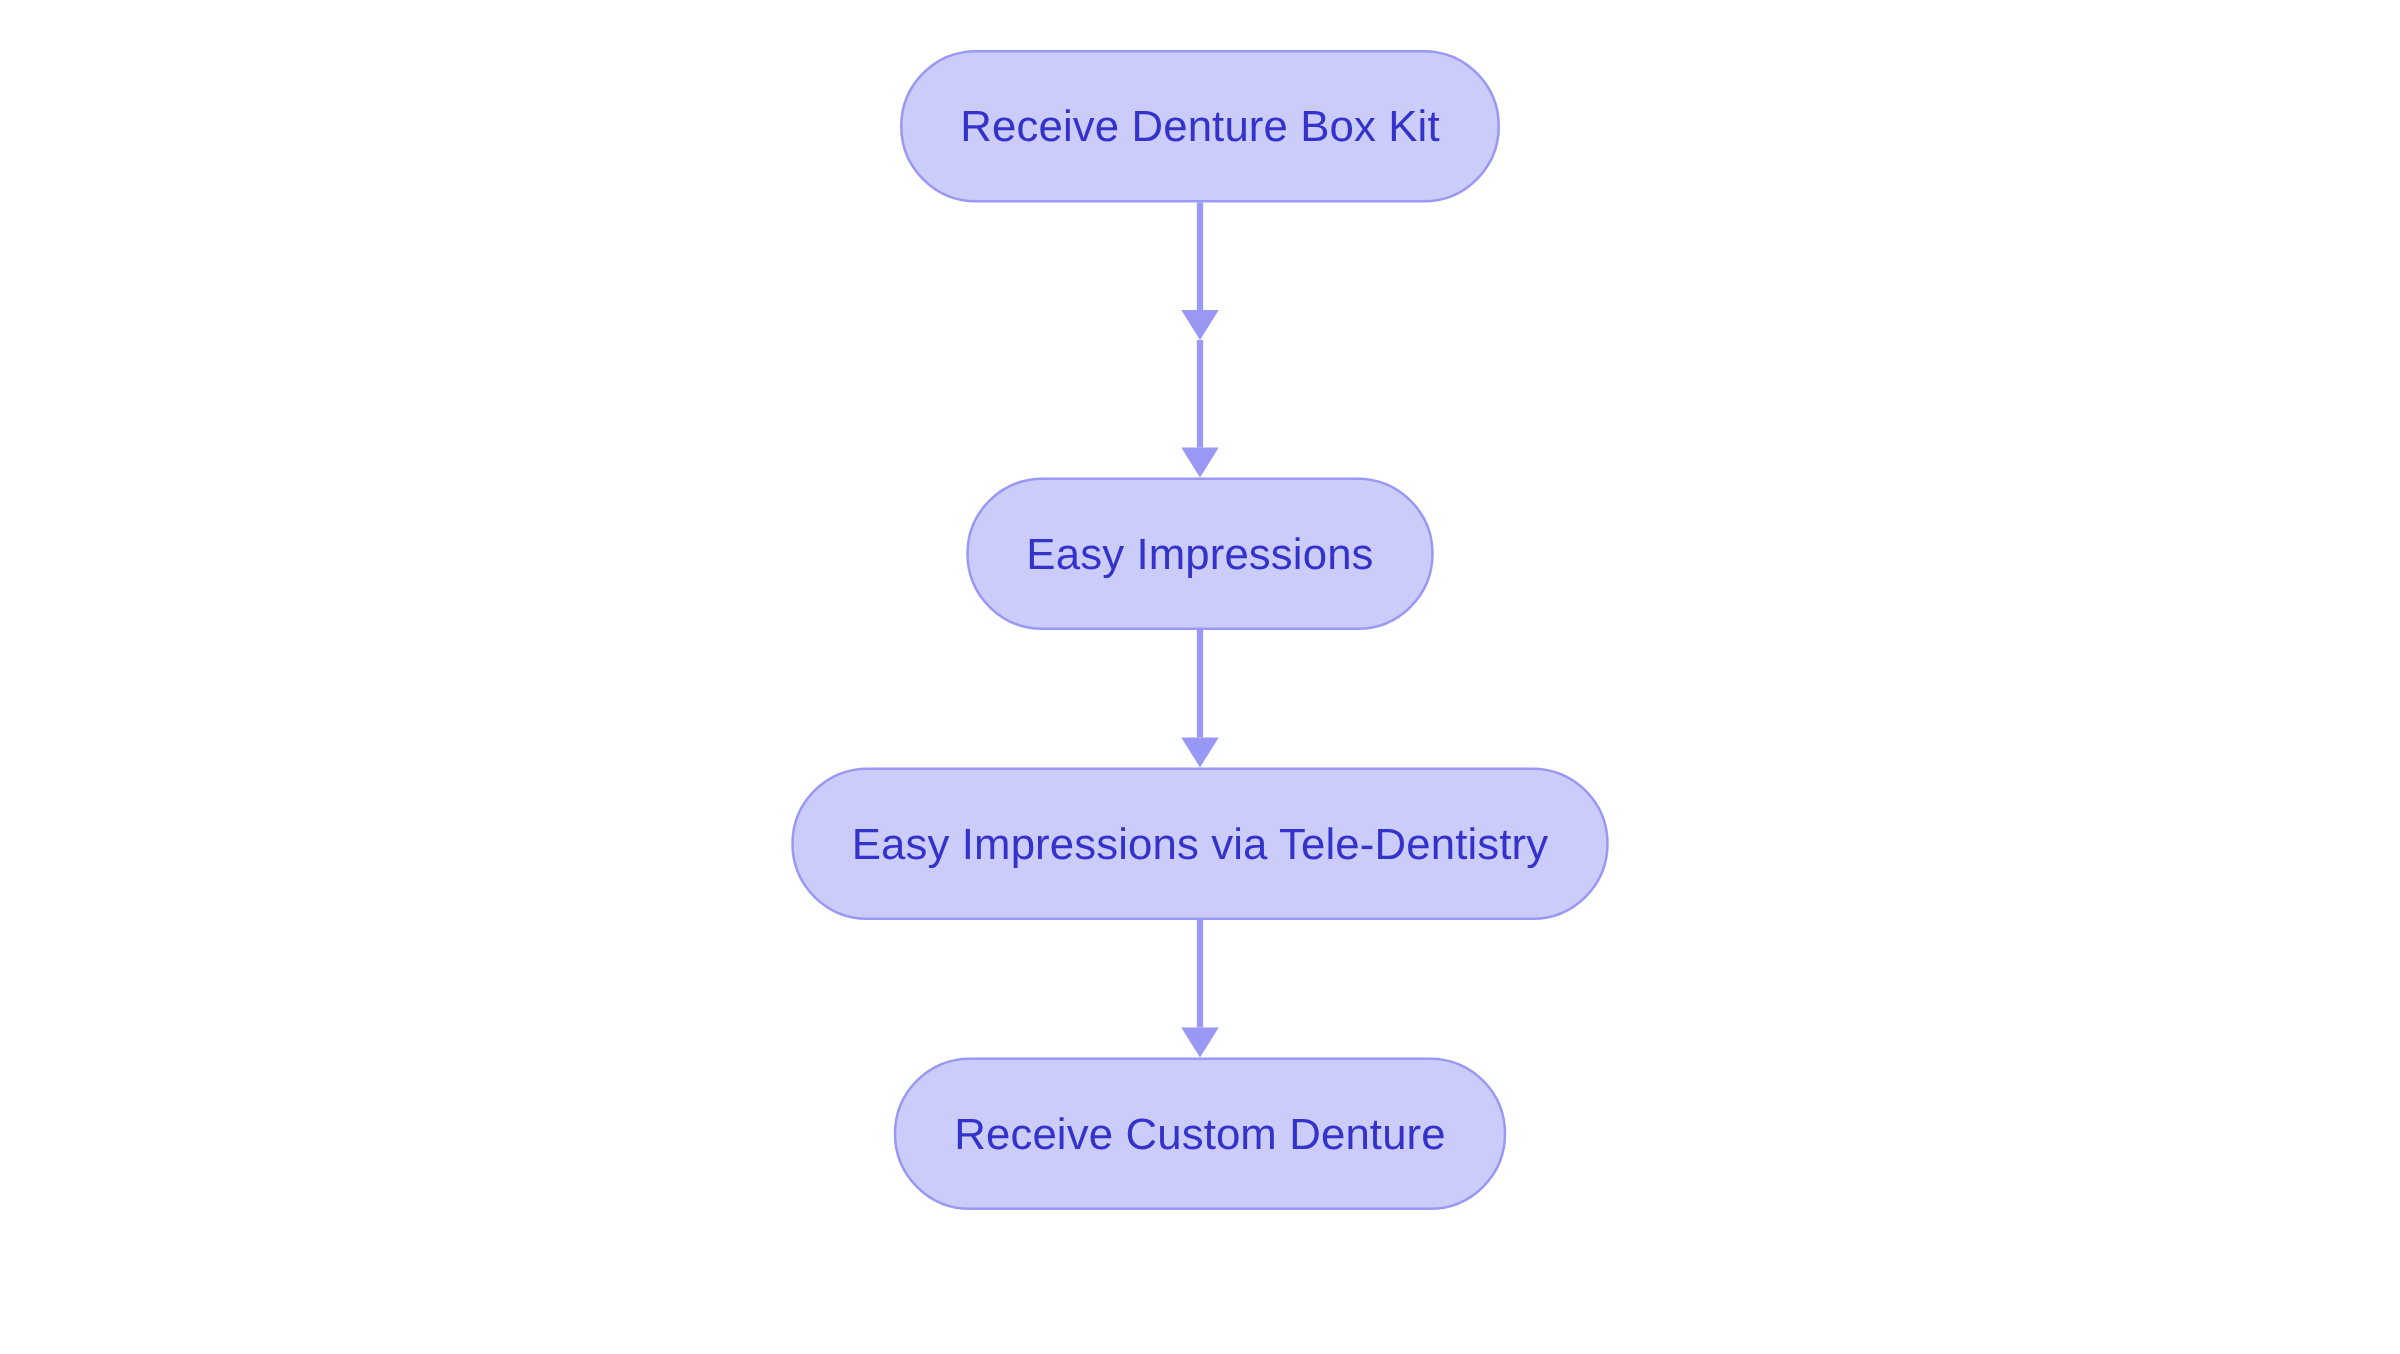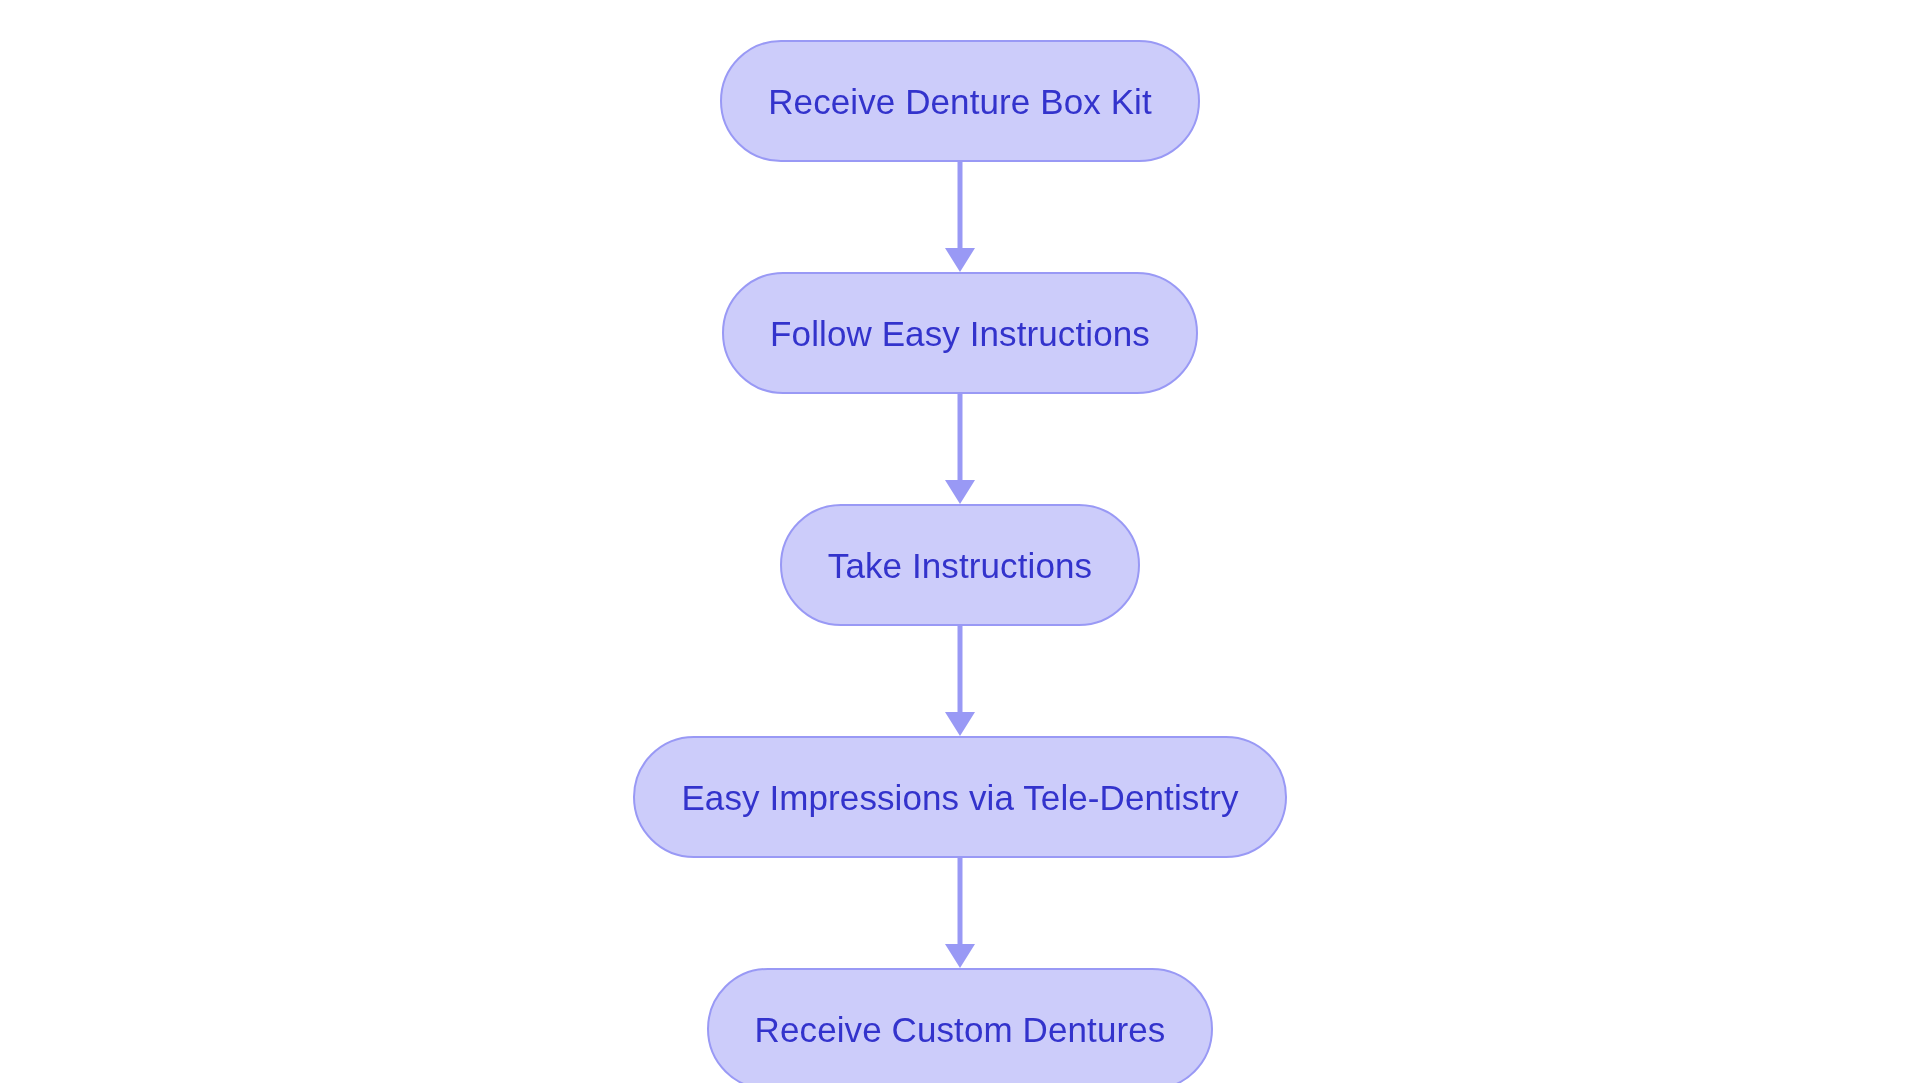--- a/index.html
+++ b/index.html
@@ -96,45 +96,42 @@
 
     <div class="flow-node">
       <span class="flow-node-label">Receive Denture Box Kit</span>
     </div>
 
     <div class="flow-connector">
       <div class="connector-line"></div>
       <div class="connector-arrowhead"></div>
     </div>
 
-    <div class="flow-node">
-      <span class="flow-node-label">Follow Easy Instructions</span>
-    </div>
 
     <div class="flow-connector">
       <div class="connector-line"></div>
       <div class="connector-arrowhead"></div>
     </div>
 
     <div class="flow-node">
-      <span class="flow-node-label">Take Instructions</span>
+      <span class="flow-node-label">Easy Impressions</span>
     </div>
 
     <div class="flow-connector">
       <div class="connector-line"></div>
       <div class="connector-arrowhead"></div>
     </div>
 
     <div class="flow-node">
       <span class="flow-node-label">Easy Impressions via Tele-Dentistry</span>
     </div>
 
     <div class="flow-connector">
       <div class="connector-line"></div>
       <div class="connector-arrowhead"></div>
     </div>
 
     <div class="flow-node">
-      <span class="flow-node-label">Receive Custom Dentures</span>
+      <span class="flow-node-label">Receive Custom Denture</span>
     </div>
 
   </div>
 </div>
 
 </body></html>

